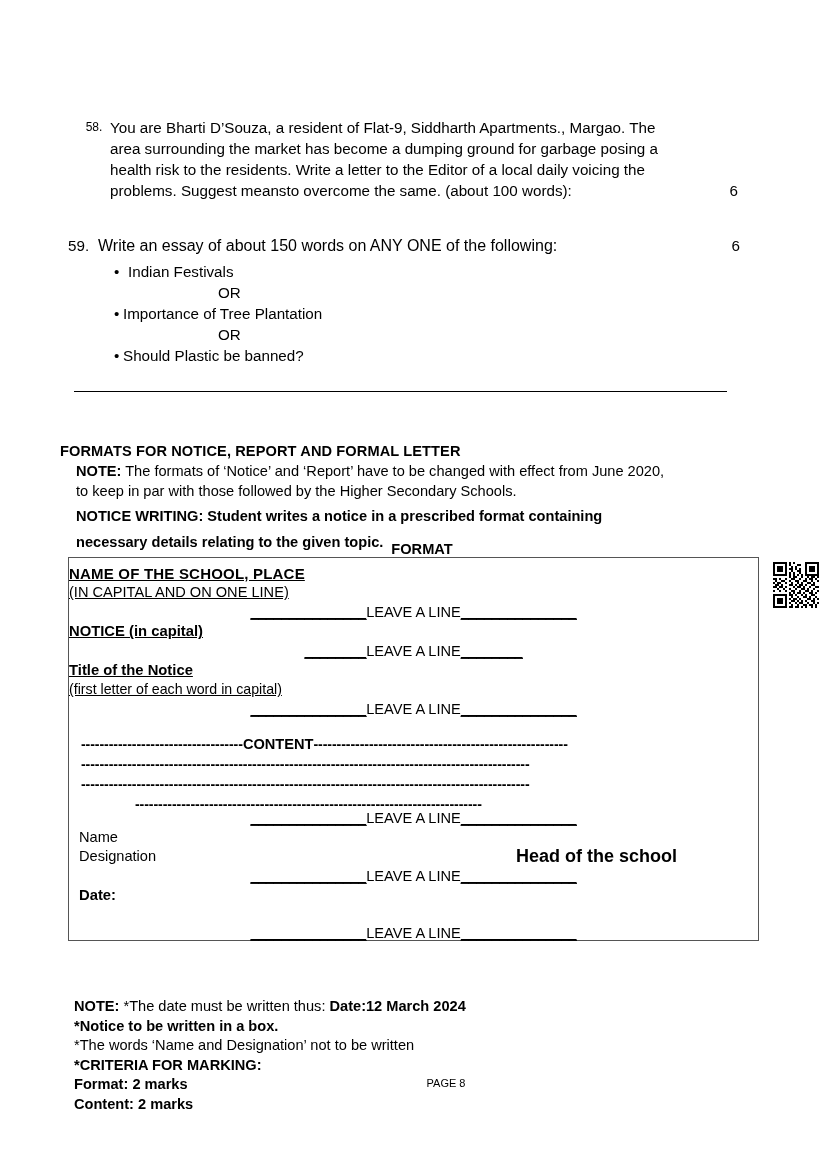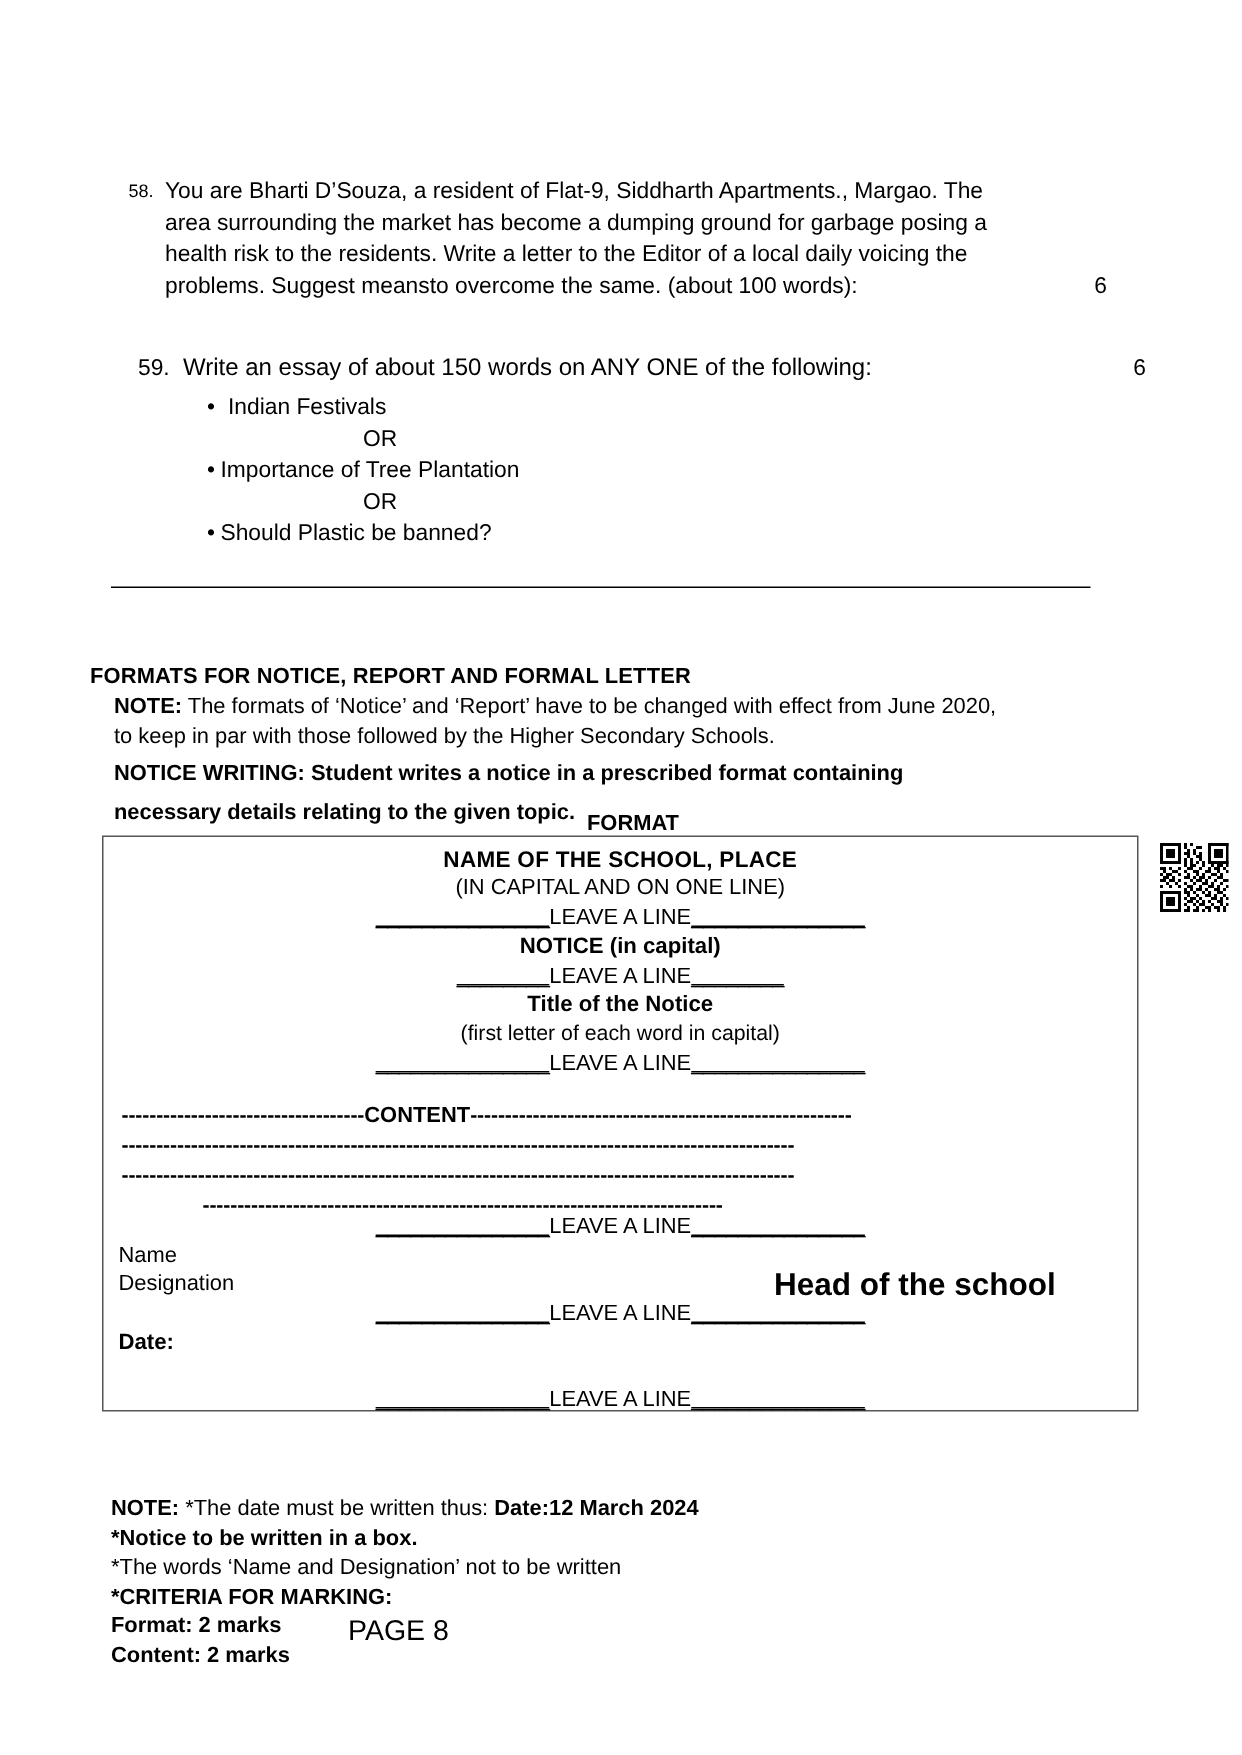--- a/index.html
+++ b/index.html
@@ -32,21 +32,21 @@
     flex: 1 1 auto; position: relative;
     font-size: 15.2px; line-height: 21px; text-align: left;
   }
   .q58-body p { margin: 0; }
   .q58-marks {
     position: absolute; right: 0px; top: 63px;
     font-size: 15.2px; line-height: 21px;
   }
 
   
-  .q59 { position: absolute; left: 68px; top: 235px; width: 672px; margin-left: 24px; }
+  .q59 { position: absolute; left: 68px; top: 235px; width: 672px; }
   .q59-head { display: flex; align-items: flex-start; position: relative; }
   .q59-num { width: 30px; flex: 0 0 30px; font-size: 15.2px; line-height: 21px; }
   .q59-text { font-size: 16px; line-height: 21px; }
   .q59-marks { position: absolute; right: 0; top: 0; font-size: 15.2px; line-height: 21px; }
 
   .q59-list { margin: 5px 0 0 0; padding: 0; list-style: none; }
   .bullet-row { display: flex; align-items: baseline; line-height: 21px; }
   .bullet-dot {
     width: 55px; flex: 0 0 55px;
     font-size: 15.2px; text-align: left; padding-left: 46px;
@@ -82,22 +82,23 @@
   
   .format-box {
     position: absolute; left: 68px; top: 557px;
     width: 691px; height: 384px;
     border: 1.3px solid #555; background: #fff;
     overflow: visible;
   }
   .fb-inner { position: relative; width: 100%; height: 100%; }
 
   .center-line {
-    text-align: center; font-size: 14.4px; line-height: 19.4px;
+    font-size: 14.4px; line-height: 19.4px;
     white-space: nowrap;
+    text-decoration: underline;
   }
   .school-name { font-weight: bold; font-size: 15px; letter-spacing: .2px; padding-top: 6px; }
   .sub-caps { font-size: 14.6px; }
   .notice-caps { font-weight: bold; font-size: 14.8px; }
   .title-notice { font-weight: bold; font-size: 14.8px; }
   .first-letter { font-size: 14.2px; }
 
   .leave-line { text-align: center; font-size: 14.6px; line-height: 19.4px; white-space: nowrap; }
   .ul { text-decoration: underline; letter-spacing: -0.4px; }
 
@@ -117,37 +118,37 @@
   
   .sig-area { position: absolute; left: 0; top: 250px; width: 100%; }
   .ll-row { text-align: center; font-size: 14.6px; line-height: 20px; white-space: nowrap; }
   .name-row {
     position: relative; font-size: 14.6px; line-height: 19px; padding-left: 10px;
   }
   .desig-row {
     position: relative; font-size: 14.6px; line-height: 19px; padding-left: 10px;
   }
   .head-school {
-    position: absolute; left: 447px; top: 0; font-weight: bold; font-size: 21px;
+    position: absolute; left: 447px; top: 0; font-weight: bold; font-size: 18px;
   }
   .date-row { font-size: 14.8px; font-weight: bold; line-height: 19px; padding-left: 10px; }
 
   
   .bottom-notes { position: absolute; left: 74px; top: 997px; width: 680px; }
   .bn-line { font-size: 14.6px; line-height: 19.5px; }
 
   
   .qr { position: absolute; left: 773px; top: 562px; width: 46px; height: 46px; }
   .qr svg { display: block; }
 
   
   .footer {
     position: absolute; left: 0; top: 1077px; width: 660px;
-    padding-left: 232px;
-    font-size: 19px;
+    text-align: center; padding-left: 232px;
+    font-size: 11px;
   }
 </style>
 </head>
 <body>
 
 <div class="page">
 
   <div class="q58">
     <div class="q58-row">
       <div class="q58-num">58.</div>

